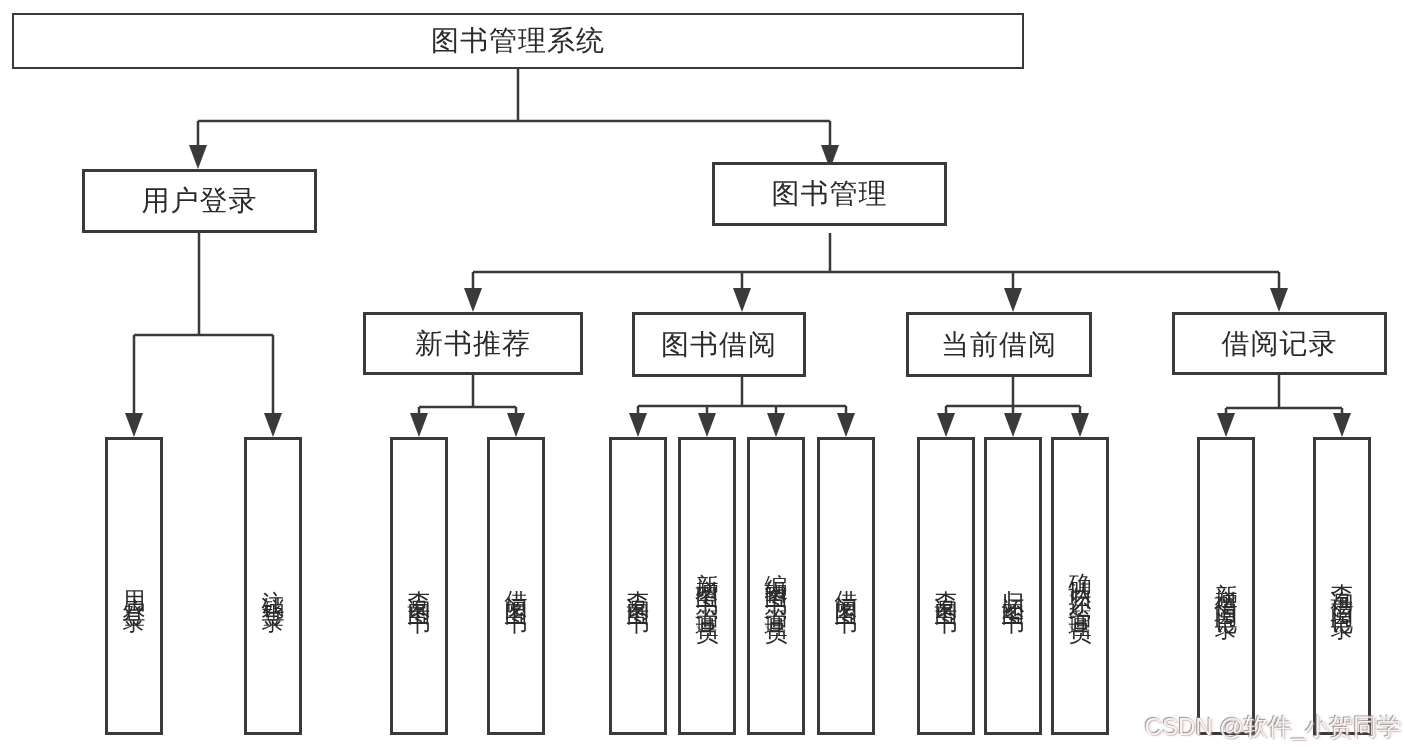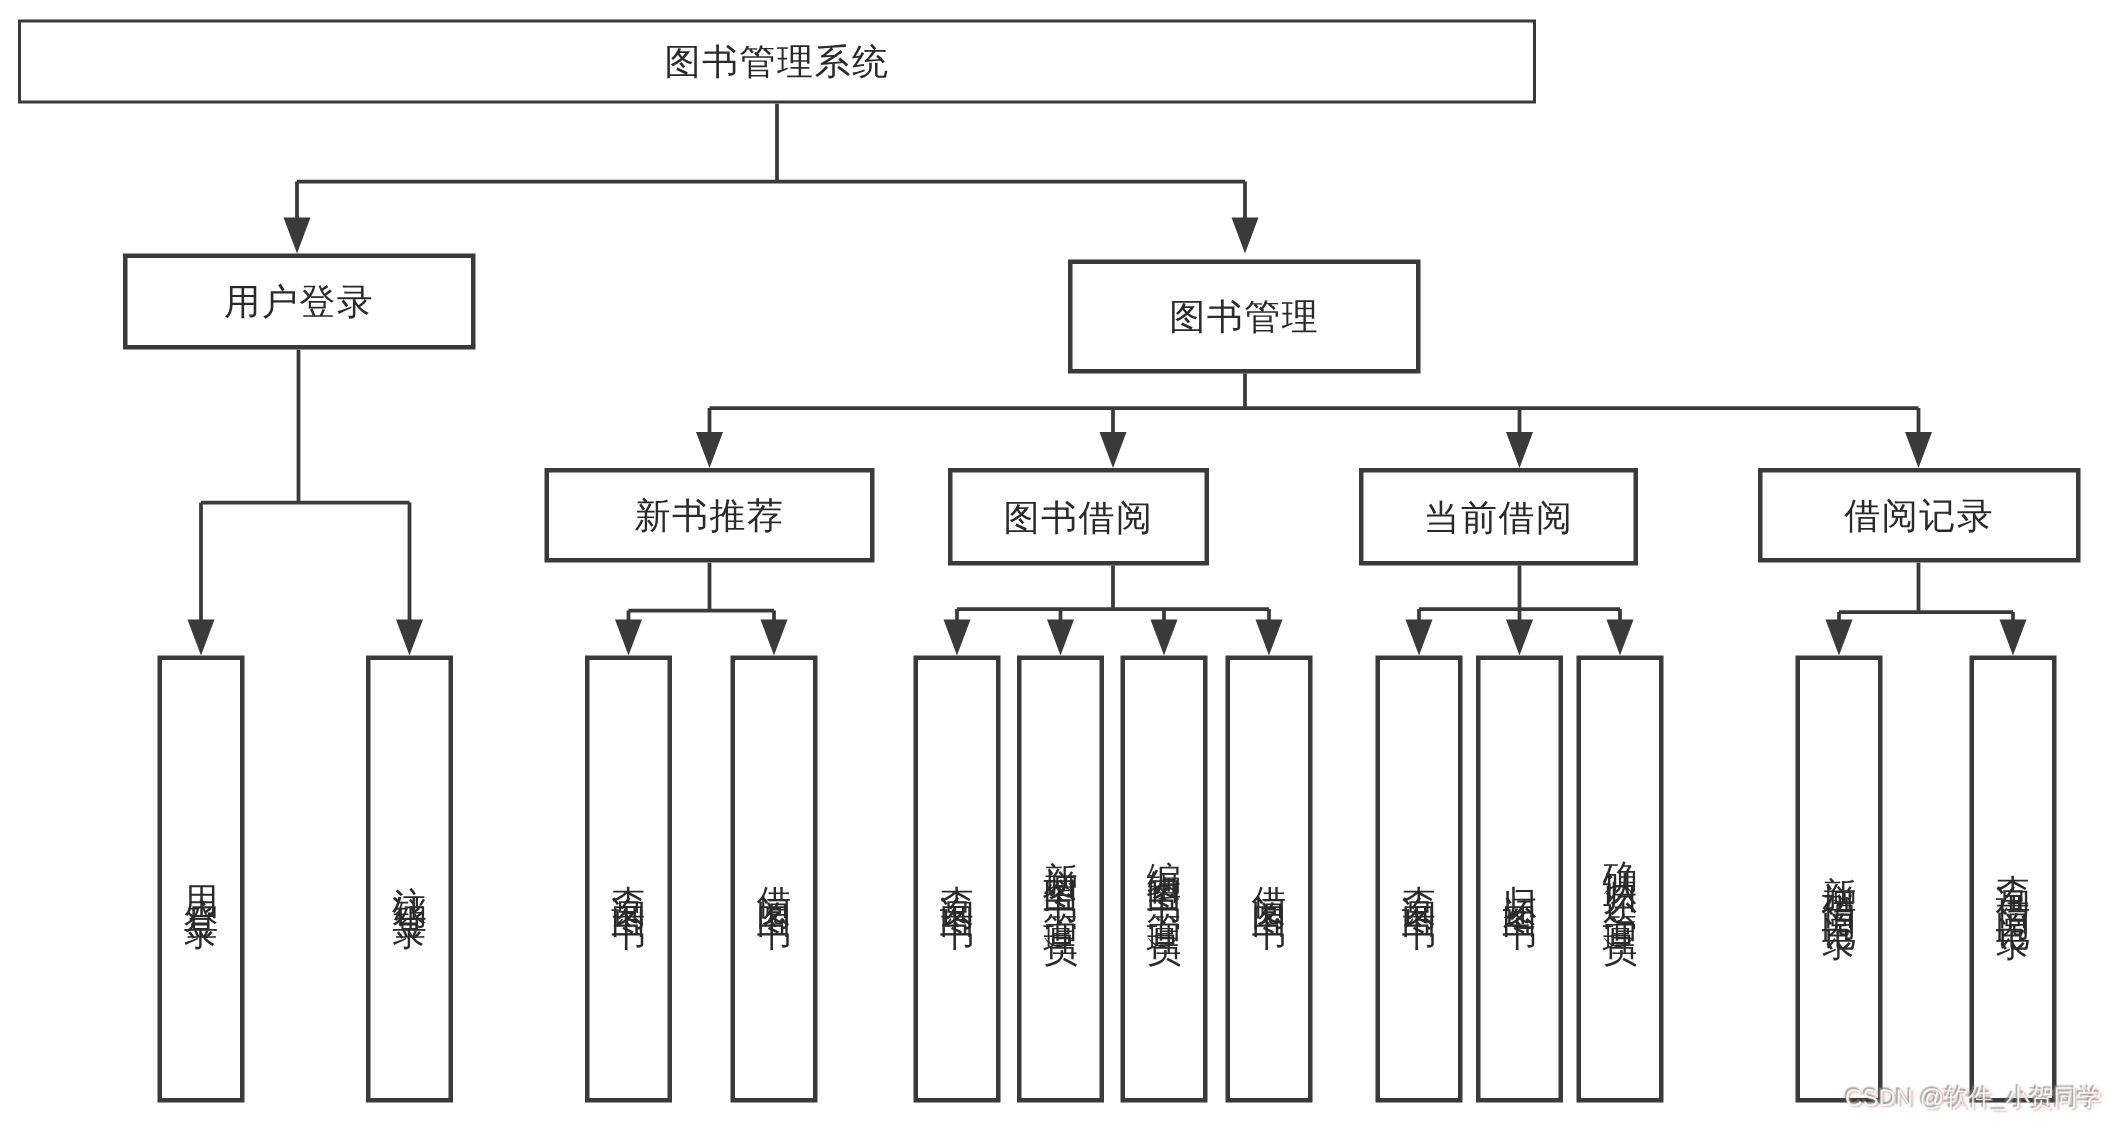--- a/index.html
+++ b/index.html
@@ -23,37 +23,37 @@
     border: 3px solid #3a3a3a;
     color: #2a2a2a;
     display: flex;
     align-items: center;
     justify-content: center;
     text-align: center;
     z-index: 2;
   }
   .box.root { border-width: 2px; }
   .box.h {
-    font-size: 24px;
+    font-size: 28px;
     letter-spacing: 1px;
     white-space: nowrap;
   }
   .box.v {
     writing-mode: vertical-rl;
     text-orientation: mixed;
     font-size: 23px;
     letter-spacing: 7px;
     line-height: 1;
   }
   #watermark {
     position: absolute;
     right: 4px;
     bottom: 4px;
     z-index: 5;
-    font-size: 16px;
+    font-size: 24px;
     color: rgba(248, 248, 248, 0.95);
     text-shadow:
       -1px -1px 1px rgba(130, 130, 130, 0.85),
        1px  1px 1px rgba(200, 170, 170, 0.7),
        2px  0   3px rgba(235, 120, 120, 0.25);
     white-space: nowrap;
   }
 </style>
 </head>
 <body>
@@ -96,21 +96,21 @@
       <path d="M1004 413 L1022 413 L1013 437 Z"></path>
       <path d="M1071 413 L1089 413 L1080 437 Z"></path>
       <path d="M1217 413 L1235 413 L1226 437 Z"></path>
       <path d="M1333 413 L1351 413 L1342 437 Z"></path>
     </g>
   </svg>
 
   <div class="box h root" style="left:12px; top:13px; width:1012px; height:56px;">图书管理系统</div>
 
   <div class="box h" style="left:82px; top:169px; width:235px; height:64px;">用户登录</div>
-  <div class="box h" style="left:712px; top:173px; width:235px; height:76px;">图书管理</div>
+  <div class="box h" style="left:712px; top:162px; width:235px; height:64px;">图书管理</div>
 
   <div class="box h" style="left:363px; top:312px; width:220px; height:63px;">新书推荐</div>
   <div class="box h" style="left:632px; top:312px; width:174px; height:65px;">图书借阅</div>
   <div class="box h" style="left:906px; top:312px; width:186px; height:65px;">当前借阅</div>
   <div class="box h" style="left:1172px; top:312px; width:215px; height:63px;">借阅记录</div>
 
   <div class="box v" style="left:105px; top:437px; width:58px; height:298px;">用户登录</div>
   <div class="box v" style="left:244px; top:437px; width:58px; height:298px;">注销登录</div>
 
   <div class="box v" style="left:390px; top:437px; width:58px; height:298px;">查询图书</div>

